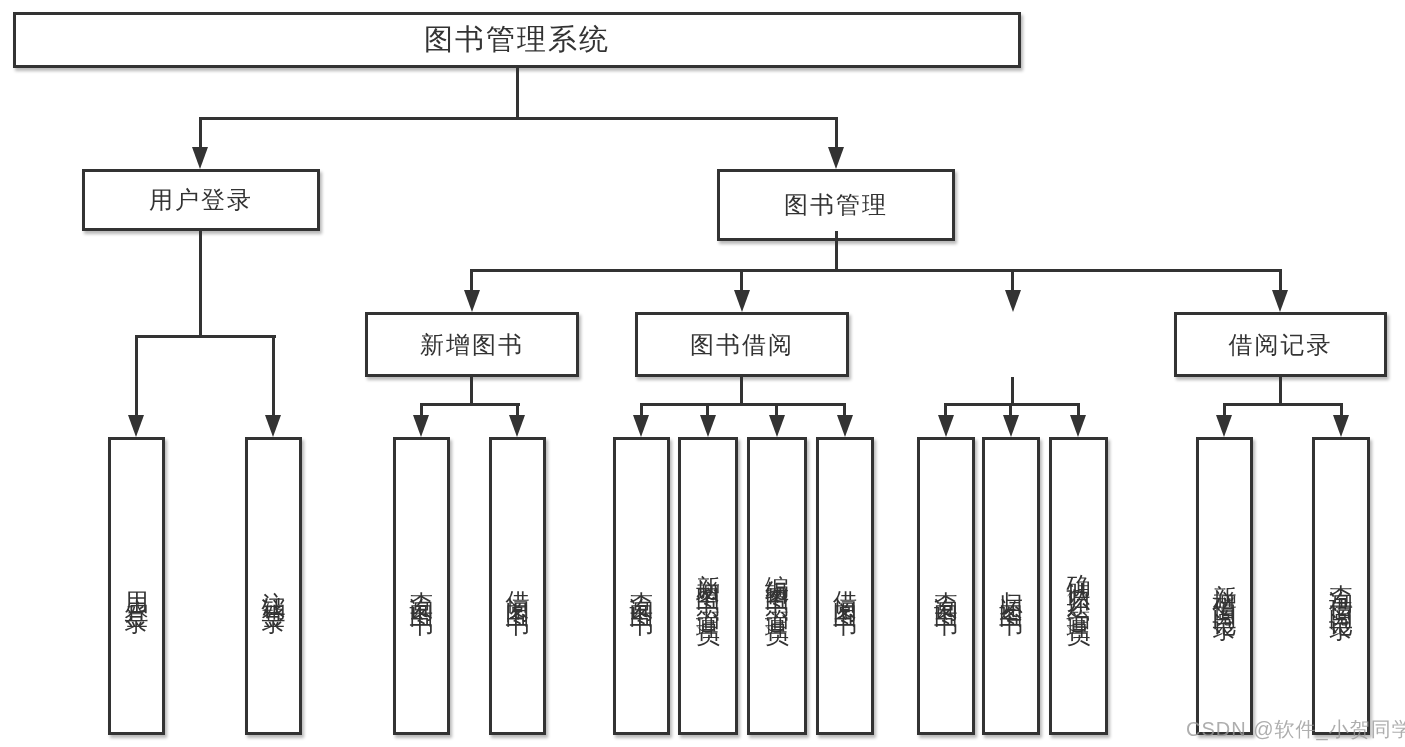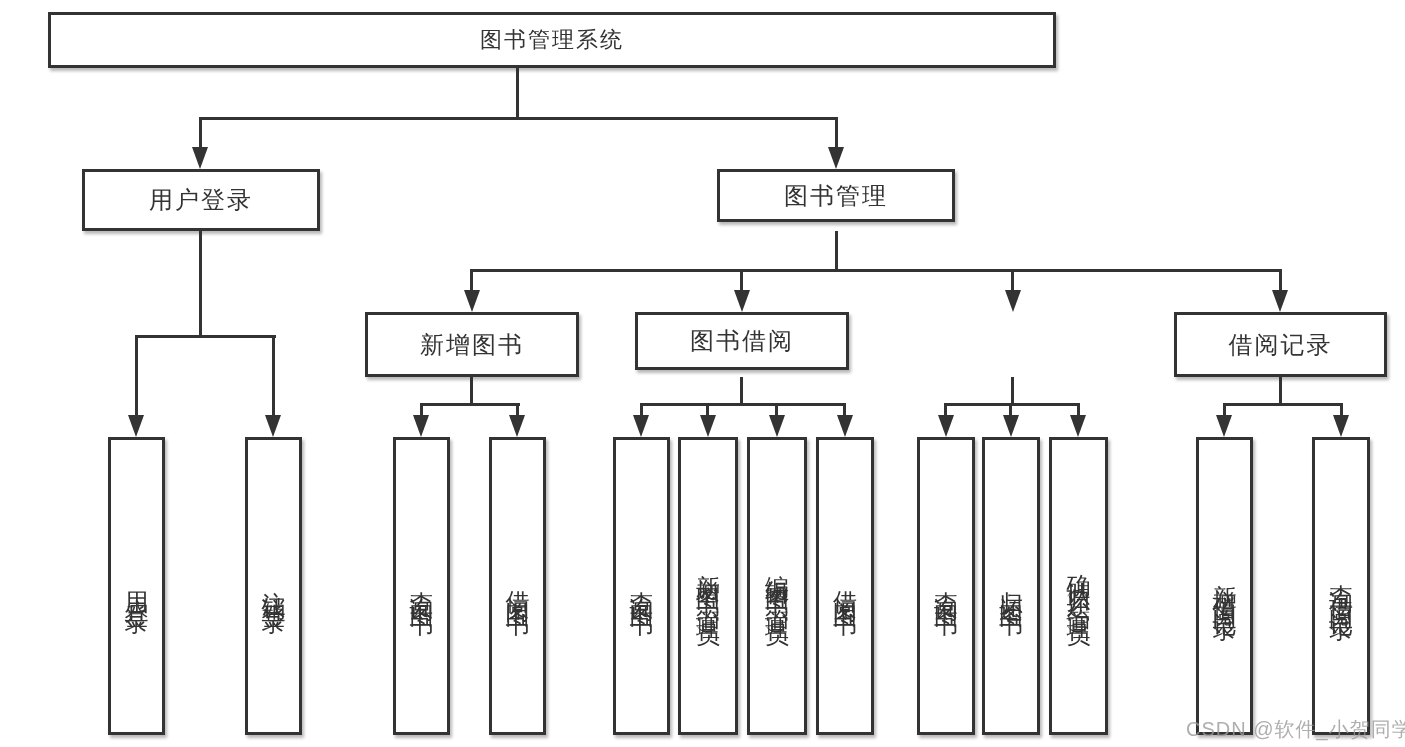--- a/index.html
+++ b/index.html
@@ -16,21 +16,21 @@
     position: absolute;
     box-sizing: border-box;
     background: #ffffff;
     border: 3px solid #333333;
     box-shadow: 2px 3px 3px rgba(0,0,0,0.28);
     display: flex;
     align-items: center;
     justify-content: center;
   }
   .box.h { font-size: 24px; letter-spacing: 2px; white-space: nowrap; }
-  .box.root { font-size: 22px; margin-left: 35px; }
+  .box.root { font-size: 29px; }
   .box.v { font-size: 24px; }
   .box.v .lbl {
     writing-mode: vertical-rl;
     text-orientation: mixed;
     letter-spacing: 7px;
     line-height: 1;
     white-space: nowrap;
   }
   .line { position: absolute; background: #333333; }
   .arrow {
@@ -56,28 +56,28 @@
 
 <div id="canvas">
 
   <div class="box h root" style="left:13px;top:12px;width:1008px;height:56px">
     <span class="lbl">图书管理系统</span>
   </div>
 
   <div class="box h" style="left:82px;top:169px;width:238px;height:62px">
     <span class="lbl">用户登录</span>
   </div>
-  <div class="box h" style="left:717px;top:169px;width:238px;height:53px">
+  <div class="box h" style="left:717px;top:169px;width:238px;height:72px">
     <span class="lbl">图书管理</span>
   </div>
 
   <div class="box h" style="left:365px;top:312px;width:214px;height:65px">
     <span class="lbl">新增图书</span>
   </div>
-  <div class="box h" style="left:635px;top:312px;width:214px;height:58px">
+  <div class="box h" style="left:635px;top:312px;width:214px;height:65px">
     <span class="lbl">图书借阅</span>
   </div>
   <div class="box h" style="left:1174px;top:312px;width:213px;height:65px">
     <span class="lbl">借阅记录</span>
   </div>
 
   <div class="box v" style="left:108px;top:437px;width:57px;height:298px">
     <span class="lbl">用户登录</span>
   </div>
   <div class="box v" style="left:245px;top:437px;width:57px;height:298px">

